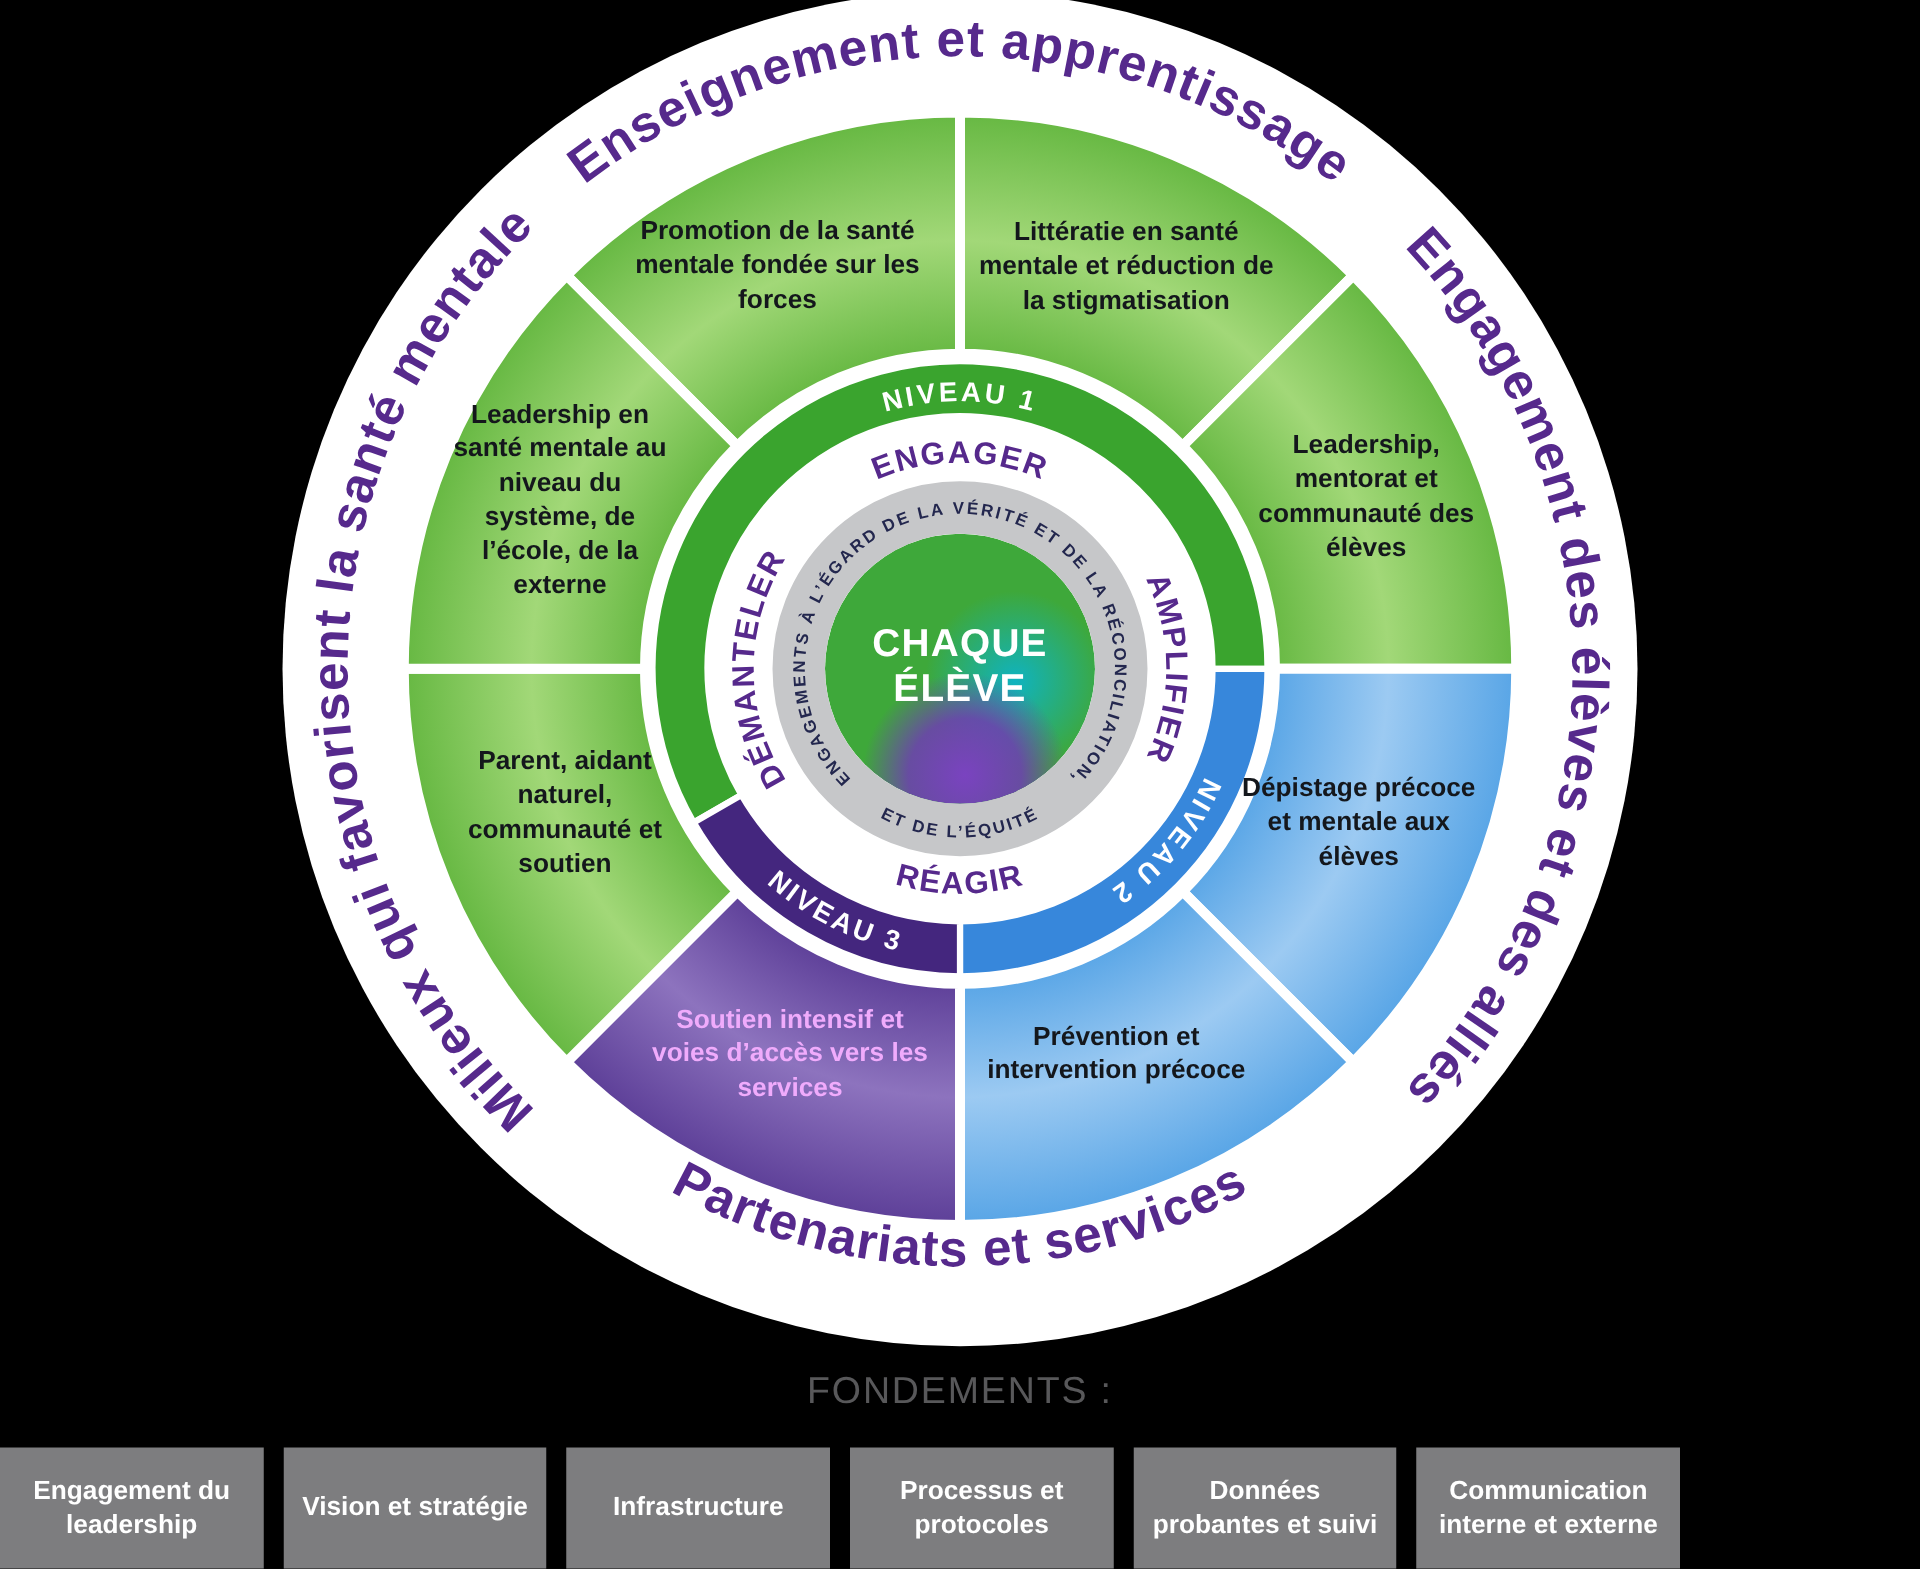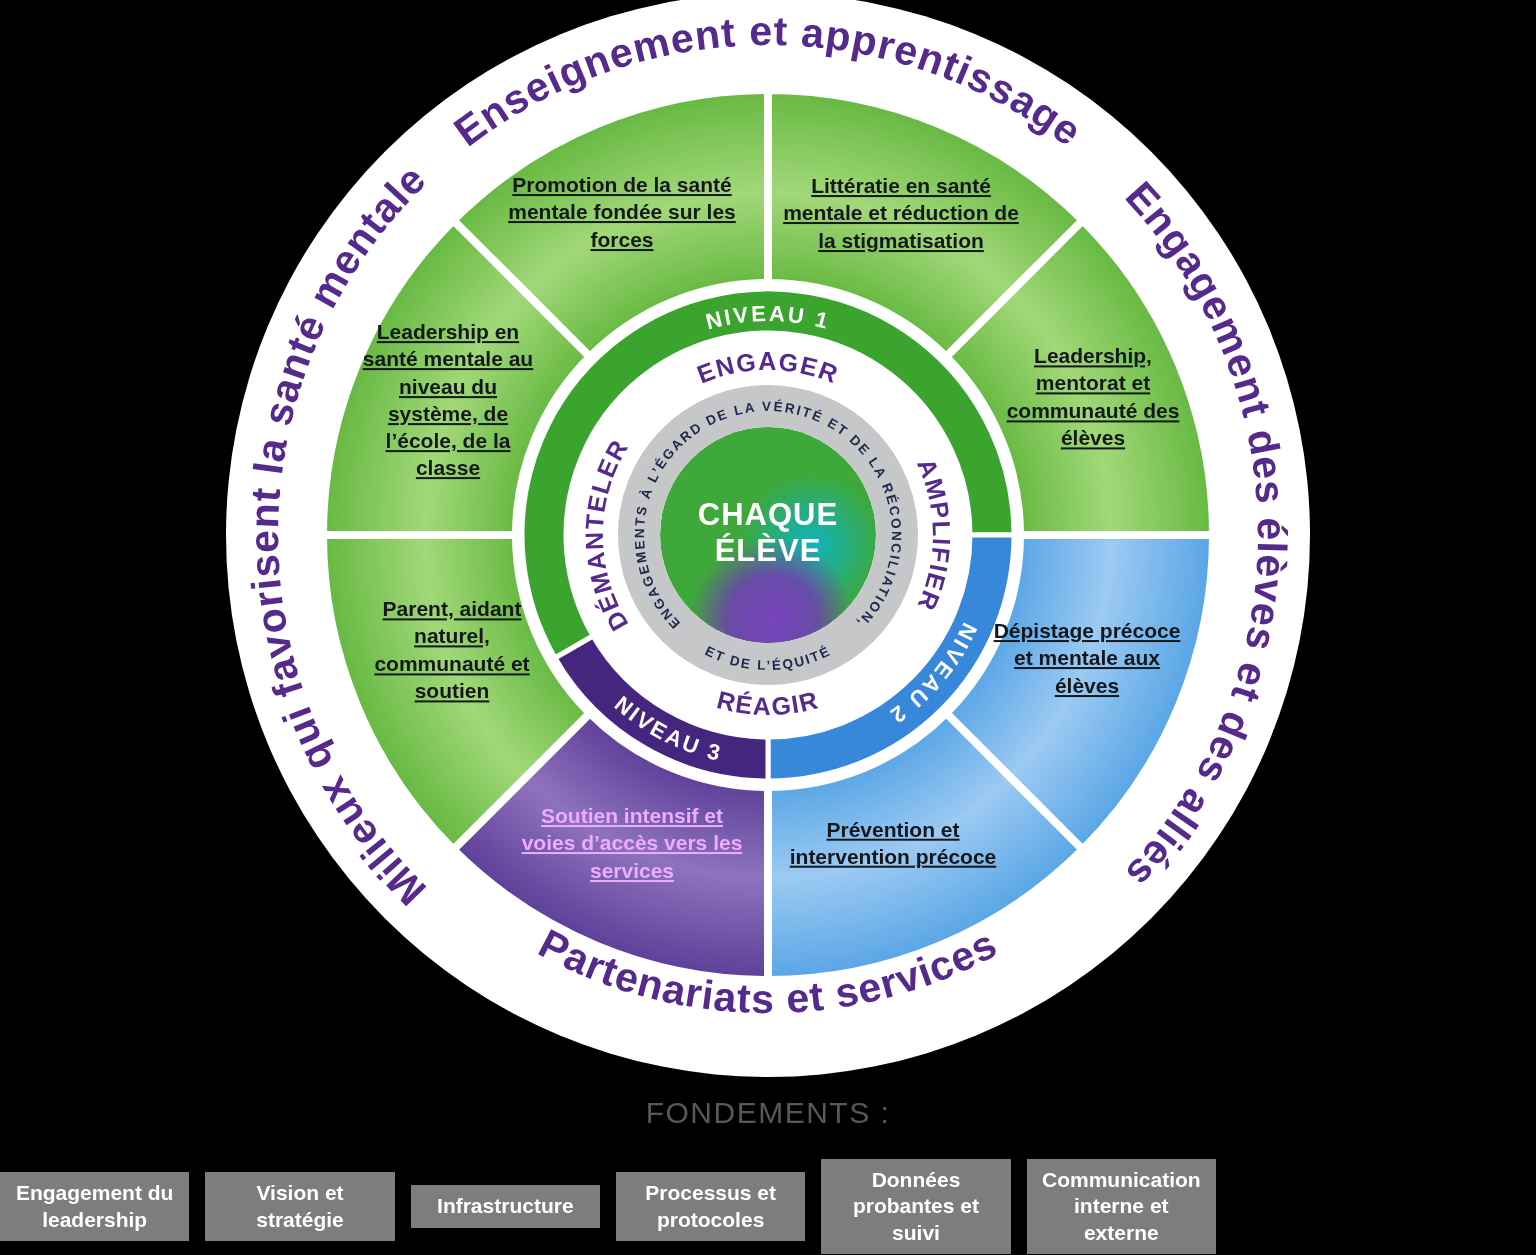--- a/index.html
+++ b/index.html
@@ -14,32 +14,32 @@
   
   .outer-curved{font-size:41px;font-weight:700;fill:#56298c;letter-spacing:1px}
   .tier-text{font-size:22px;font-weight:700;fill:#ffffff;letter-spacing:2.5px}
   .action-text{font-size:25px;font-weight:700;fill:#56298c;letter-spacing:1.5px}
   .commit-text{font-size:13.5px;font-weight:700;fill:#23274e;letter-spacing:2px}
   .center-text{font-size:31px;font-weight:700;fill:#ffffff;letter-spacing:1px}
 
   
   .seg-label{
     position:absolute;transform:translate(-50%,-50%);
-    text-align:center;font-weight:700;font-size:21px;line-height:1.3;color:#14171c;text-decoration:underline;
+    text-align:center;font-weight:700;font-size:21px;line-height:1.3;color:#14171c;
   }
   .seg-label.light{color:#f0abfc}
 
   
   .foundations-title{
     position:absolute;top:1096px;left:0;width:100%;text-align:center;
     font-size:30px;font-weight:400;letter-spacing:1.5px;color:#58585a;
   }
   .foundation-row{
-    position:absolute;top:1158px;left:0;width:1216px;height:97px;
-    display:flex;gap:16px;align-items:center;
+    position:absolute;top:1158px;left:0;width:1344px;height:97px;
+    display:flex;gap:16px;
   }
   .foundation-box{
     flex:1;background:#7d7d7f;color:#fff;
     display:flex;align-items:center;justify-content:center;
     text-align:center;font-weight:700;font-size:21px;line-height:1.25;
     padding:8px 12px;
   }
 </style>
 </head>
 <body>
@@ -160,21 +160,21 @@
     <text class="center-text" x="768" y="561" text-anchor="middle">ÉLÈVE</text>
   </svg>
 
   <div class="seg-label" style="left:622px;top:212px;width:240px">Promotion de la santé mentale fondée sur les forces</div>
   <div class="seg-label" style="left:901px;top:213px;width:240px">Littératie en santé mentale et réduction de la stigmatisation</div>
   <div class="seg-label" style="left:1093px;top:397px;width:190px">Leadership, mentorat et communauté des élèves</div>
   <div class="seg-label" style="left:1087px;top:658px;width:190px">Dépistage précoce et mentale aux élèves</div>
   <div class="seg-label" style="left:893px;top:843px;width:210px">Prévention et intervention précoce</div>
   <div class="seg-label light" style="left:632px;top:843px;width:240px">Soutien intensif et voies d’accès vers les services</div>
   <div class="seg-label" style="left:452px;top:650px;width:180px">Parent, aidant naturel, communauté et soutien</div>
-  <div class="seg-label" style="left:448px;top:400px;width:190px">Leadership en santé mentale au niveau du système, de l’école, de la classe</div>
+  <div class="seg-label" style="left:448px;top:400px;width:190px">Leadership en santé mentale au niveau du système, de l’école, de la externe</div>
 </div>
 
 <div class="foundations-title">FONDEMENTS :</div>
 
 <div class="foundation-row">
   <div class="foundation-box">
     <span>Engagement du leadership</span>
   </div>
   <div class="foundation-box">
     <span>Vision et stratégie</span>

